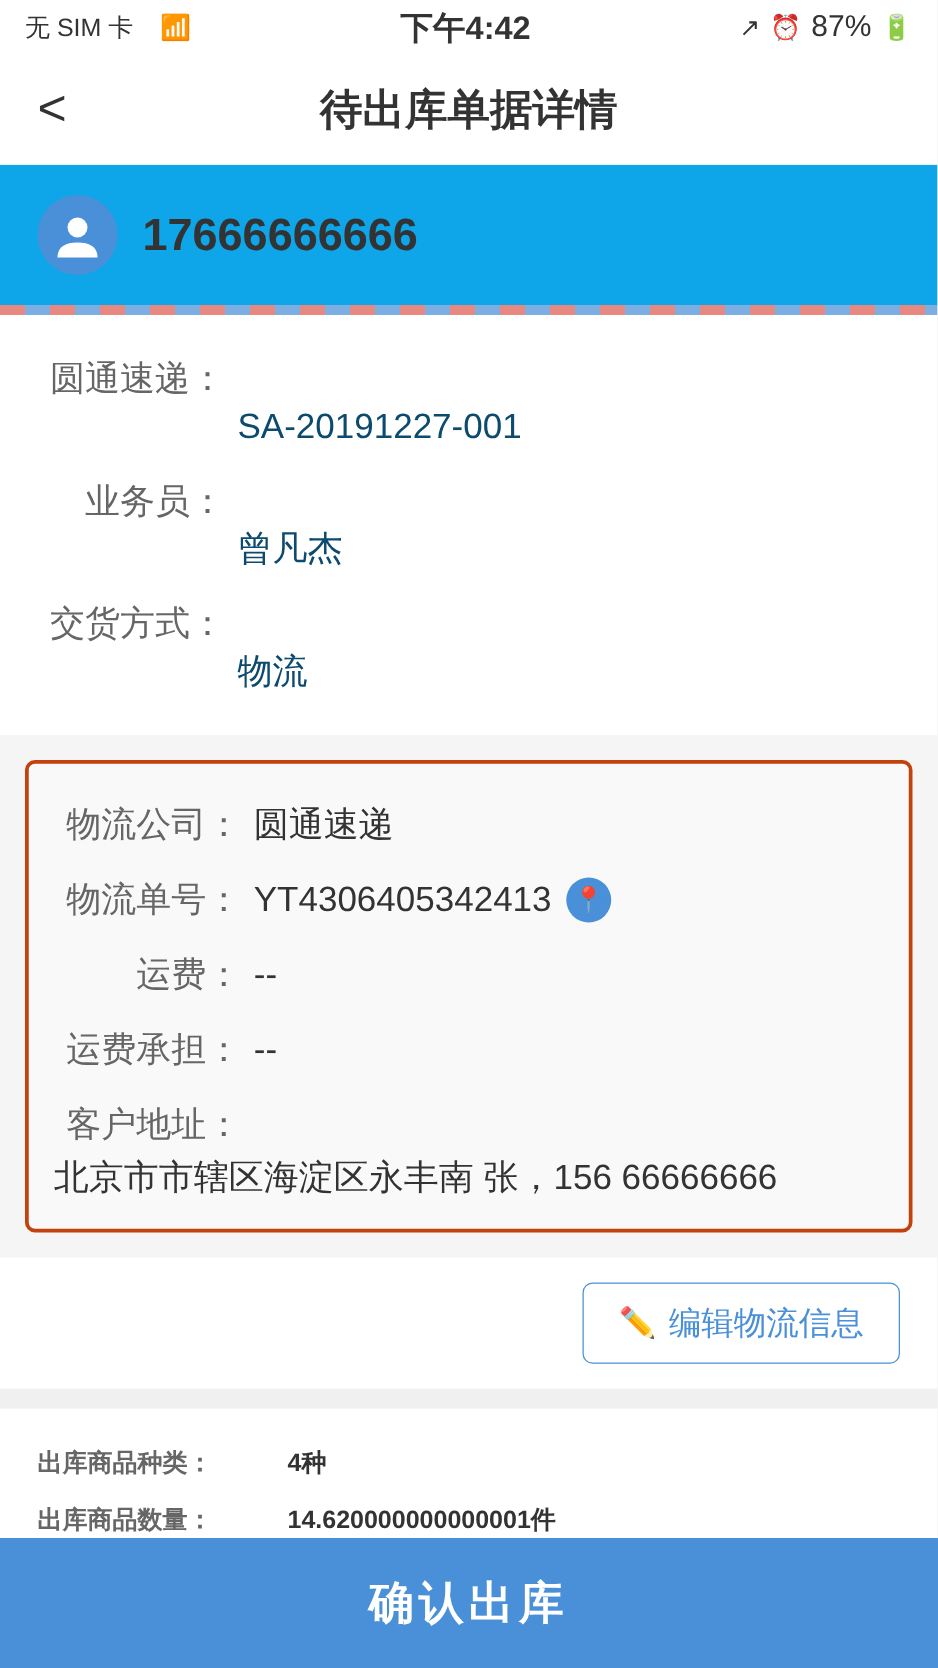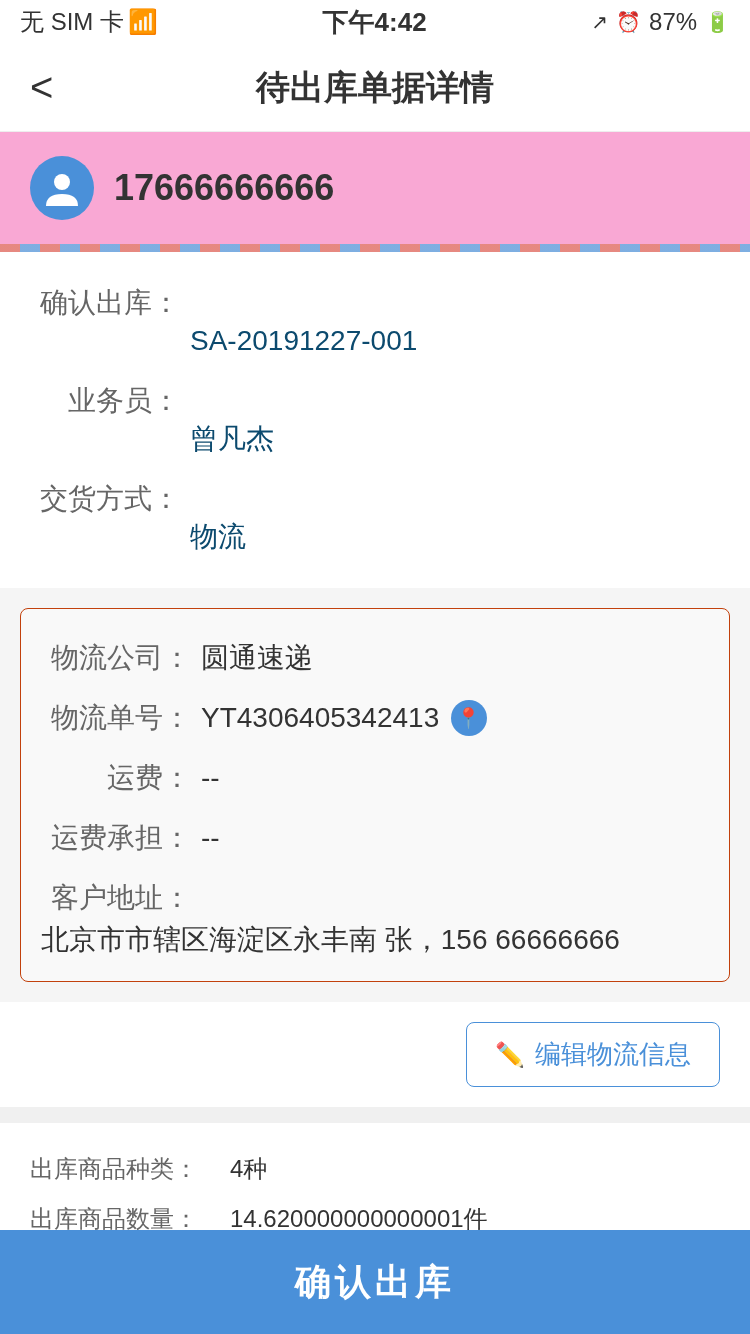--- a/index.html
+++ b/index.html
@@ -21,22 +21,22 @@
       display: flex;
       align-items: center;
       justify-content: space-between;
       padding: 0 20px;
       font-size: 24px;
       font-weight: 500;
     }
     .status-left {
       display: flex;
       align-items: center;
-      gap: 4px;
-      font-size: 24px;
+      gap: 22px;
+      font-size: 20px;
     }
     .status-center {
       font-size: 26px;
       font-weight: 600;
     }
     .status-right {
       display: flex;
       align-items: center;
       gap: 8px;
       font-size: 24px;
@@ -61,21 +61,21 @@
       cursor: pointer;
     }
     .nav-title {
       font-size: 34px;
       font-weight: 600;
       color: #333;
     }
 
     
     .customer-header {
-      background: #f9a8d4;
+      background: #0ea5e9;
       padding: 24px 30px;
       display: flex;
       align-items: center;
       gap: 20px;
       margin-bottom: 0;
     }
     .avatar {
       width: 64px;
       height: 64px;
       border-radius: 50%;
@@ -128,21 +128,21 @@
     }
     .info-value {
       color: #0c4a6e;
       flex: 1;
       margin-top: 38px;
     }
 
     
     .logistics-section {
       background: #f9f9f9;
-      border: 1px solid #c2410c;
+      border: 3px solid #c2410c;
       border-radius: 8px;
       margin: 0 20px 20px 20px;
       padding: 28px 20px 20px 20px;
     }
     .logistics-row {
       display: flex;
       align-items: flex-start;
       margin-bottom: 18px;
       font-size: 28px;
       line-height: 1.5;
@@ -208,21 +208,22 @@
 
     
     .product-section {
       background: #fff;
       padding: 30px 30px;
     }
     .product-row {
       display: flex;
       align-items: flex-start;
       margin-bottom: 18px;
-      font-size: 24px;
+      font-size: 20px;
+      font-weight: bold;
     }
     .product-row:last-child {
       margin-bottom: 12px;
     }
     .product-label {
       color: #666;
       min-width: 200px;
     }
     .product-value {
       color: #333;
@@ -293,21 +294,21 @@
         <path d="M4 38 Q4 26 20 26 Q36 26 36 38" fill="white"></path>
       </svg>
     </div>
     <div class="customer-name">17666666666</div>
   </div>
 
   <div class="dashed-separator"></div>
 
   <div class="info-section">
     <div class="info-row">
-      <span class="info-label">确认出库：</span>
+      <span class="info-label">圆通速递：</span>
       <span class="info-value">SA-20191227-001</span>
     </div>
     <div class="info-row">
       <span class="info-label">业务员：</span>
       <span class="info-value">曾凡杰</span>
     </div>
     <div class="info-row">
       <span class="info-label">交货方式：</span>
       <span class="info-value">物流</span>
     </div>

